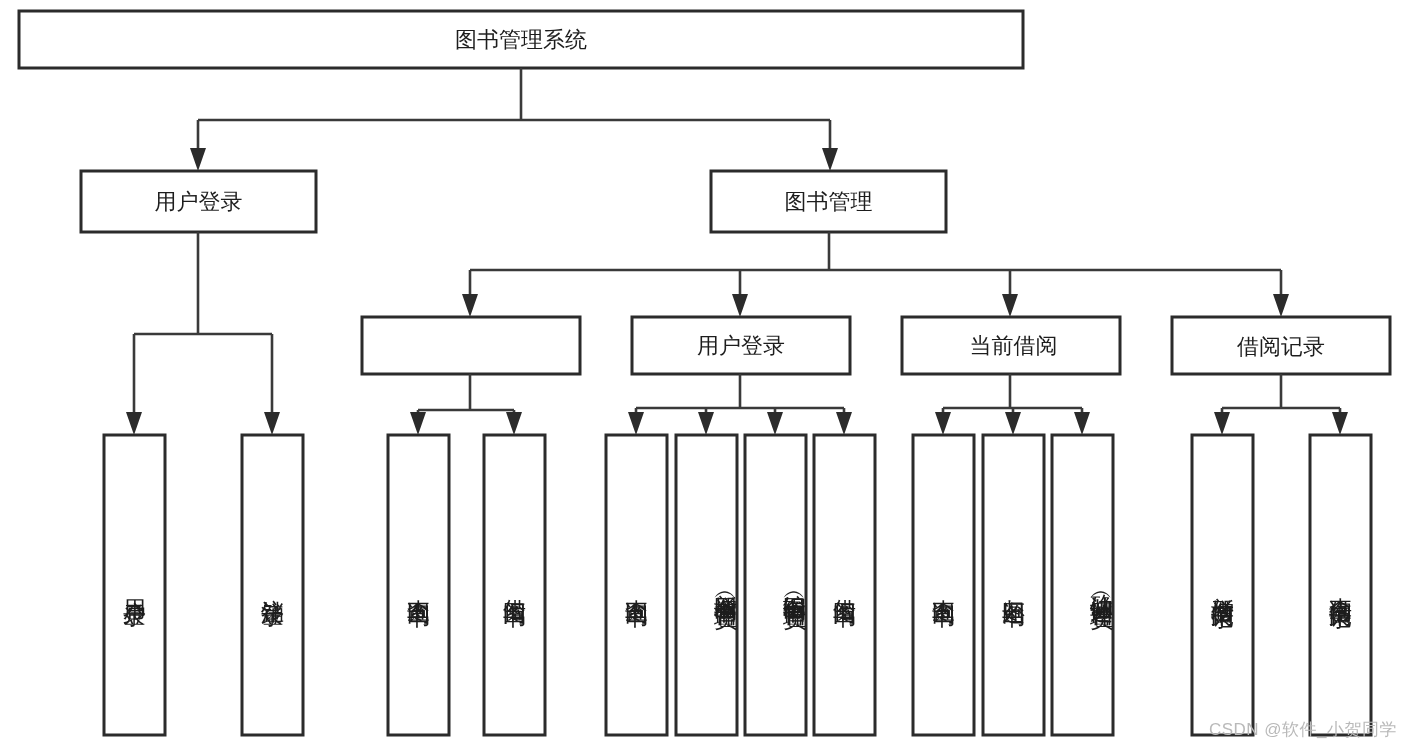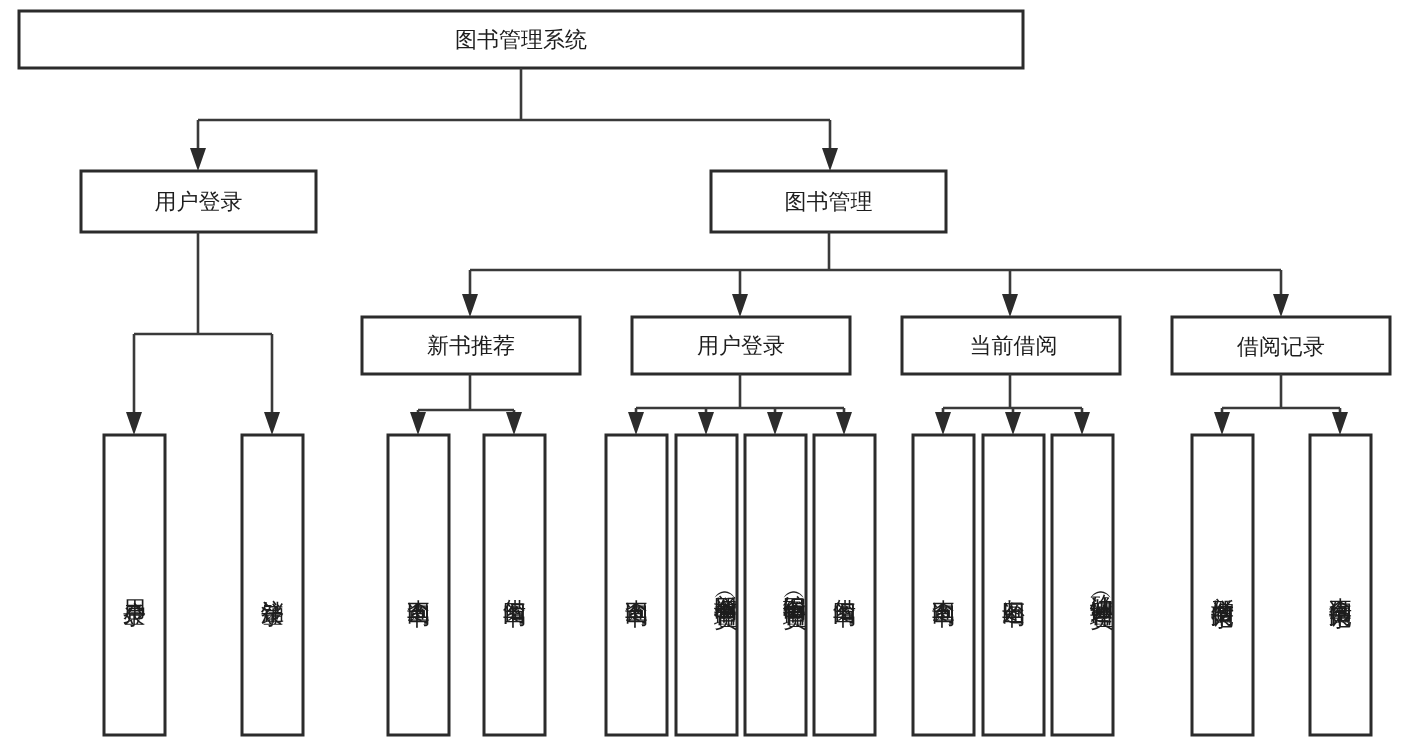--- a/index.html
+++ b/index.html
@@ -136,21 +136,20 @@
       <polygon class="arrow-head" points="1222,435 1214,412 1230,412"></polygon>
       <polygon class="arrow-head" points="1340,435 1332,412 1348,412"></polygon>
     </g>
   </svg>
 
   <div class="node-label h-label" style="left:19px;top:11px;width:1004px;height:57px;">图书管理系统</div>
 
   <div class="node-label h-label" style="left:81px;top:171px;width:235px;height:61px;">用户登录</div>
   <div class="node-label h-label" style="left:711px;top:171px;width:235px;height:61px;">图书管理</div>
 
-  <div class="node-label h-label" style="left:362px;top:317px;width:218px;height:57px;">新书推荐</div>
   <div class="node-label h-label" style="left:632px;top:317px;width:218px;height:57px;">用户登录</div>
   <div class="node-label h-label" style="left:902px;top:317px;width:223px;height:57px;font-family:Liberation Serif, serif;">当前借阅</div>
   <div class="node-label h-label" style="left:1172px;top:317px;width:218px;height:59px;">借阅记录</div>
 
   <div class="node-label v-label" style="left:104px;top:435px;width:61px;height:300px;">用户登录</div>
   <div class="node-label v-label" style="left:242px;top:435px;width:61px;height:300px;">注销登录</div>
 
   <div class="node-label v-label" style="left:388px;top:435px;width:61px;height:300px;">查询图书</div>
   <div class="node-label v-label" style="left:484px;top:435px;width:61px;height:300px;">借阅图书</div>
 
@@ -159,14 +158,15 @@
   <div class="node-label v-label" style="left:745px;top:440px;width:61px;height:290px;align-items:flex-start;">编辑图书（管理员）</div>
   <div class="node-label v-label" style="left:814px;top:435px;width:61px;height:300px;">借阅图书</div>
 
   <div class="node-label v-label" style="left:913px;top:435px;width:61px;height:300px;">查询图书</div>
   <div class="node-label v-label" style="left:983px;top:435px;width:61px;height:300px;">归还图书</div>
   <div class="node-label v-label" style="left:1052px;top:440px;width:61px;height:290px;align-items:flex-start;">确认归还（管理员）</div>
 
   <div class="node-label v-label" style="left:1192px;top:435px;width:61px;height:300px;">新增借阅记录</div>
   <div class="node-label v-label" style="left:1310px;top:435px;width:61px;height:300px;">查询借阅记录</div>
 
+  <div class="watermark">CSDN @软件_小贺同学</div>
 
 </div>
 
 </body></html>

